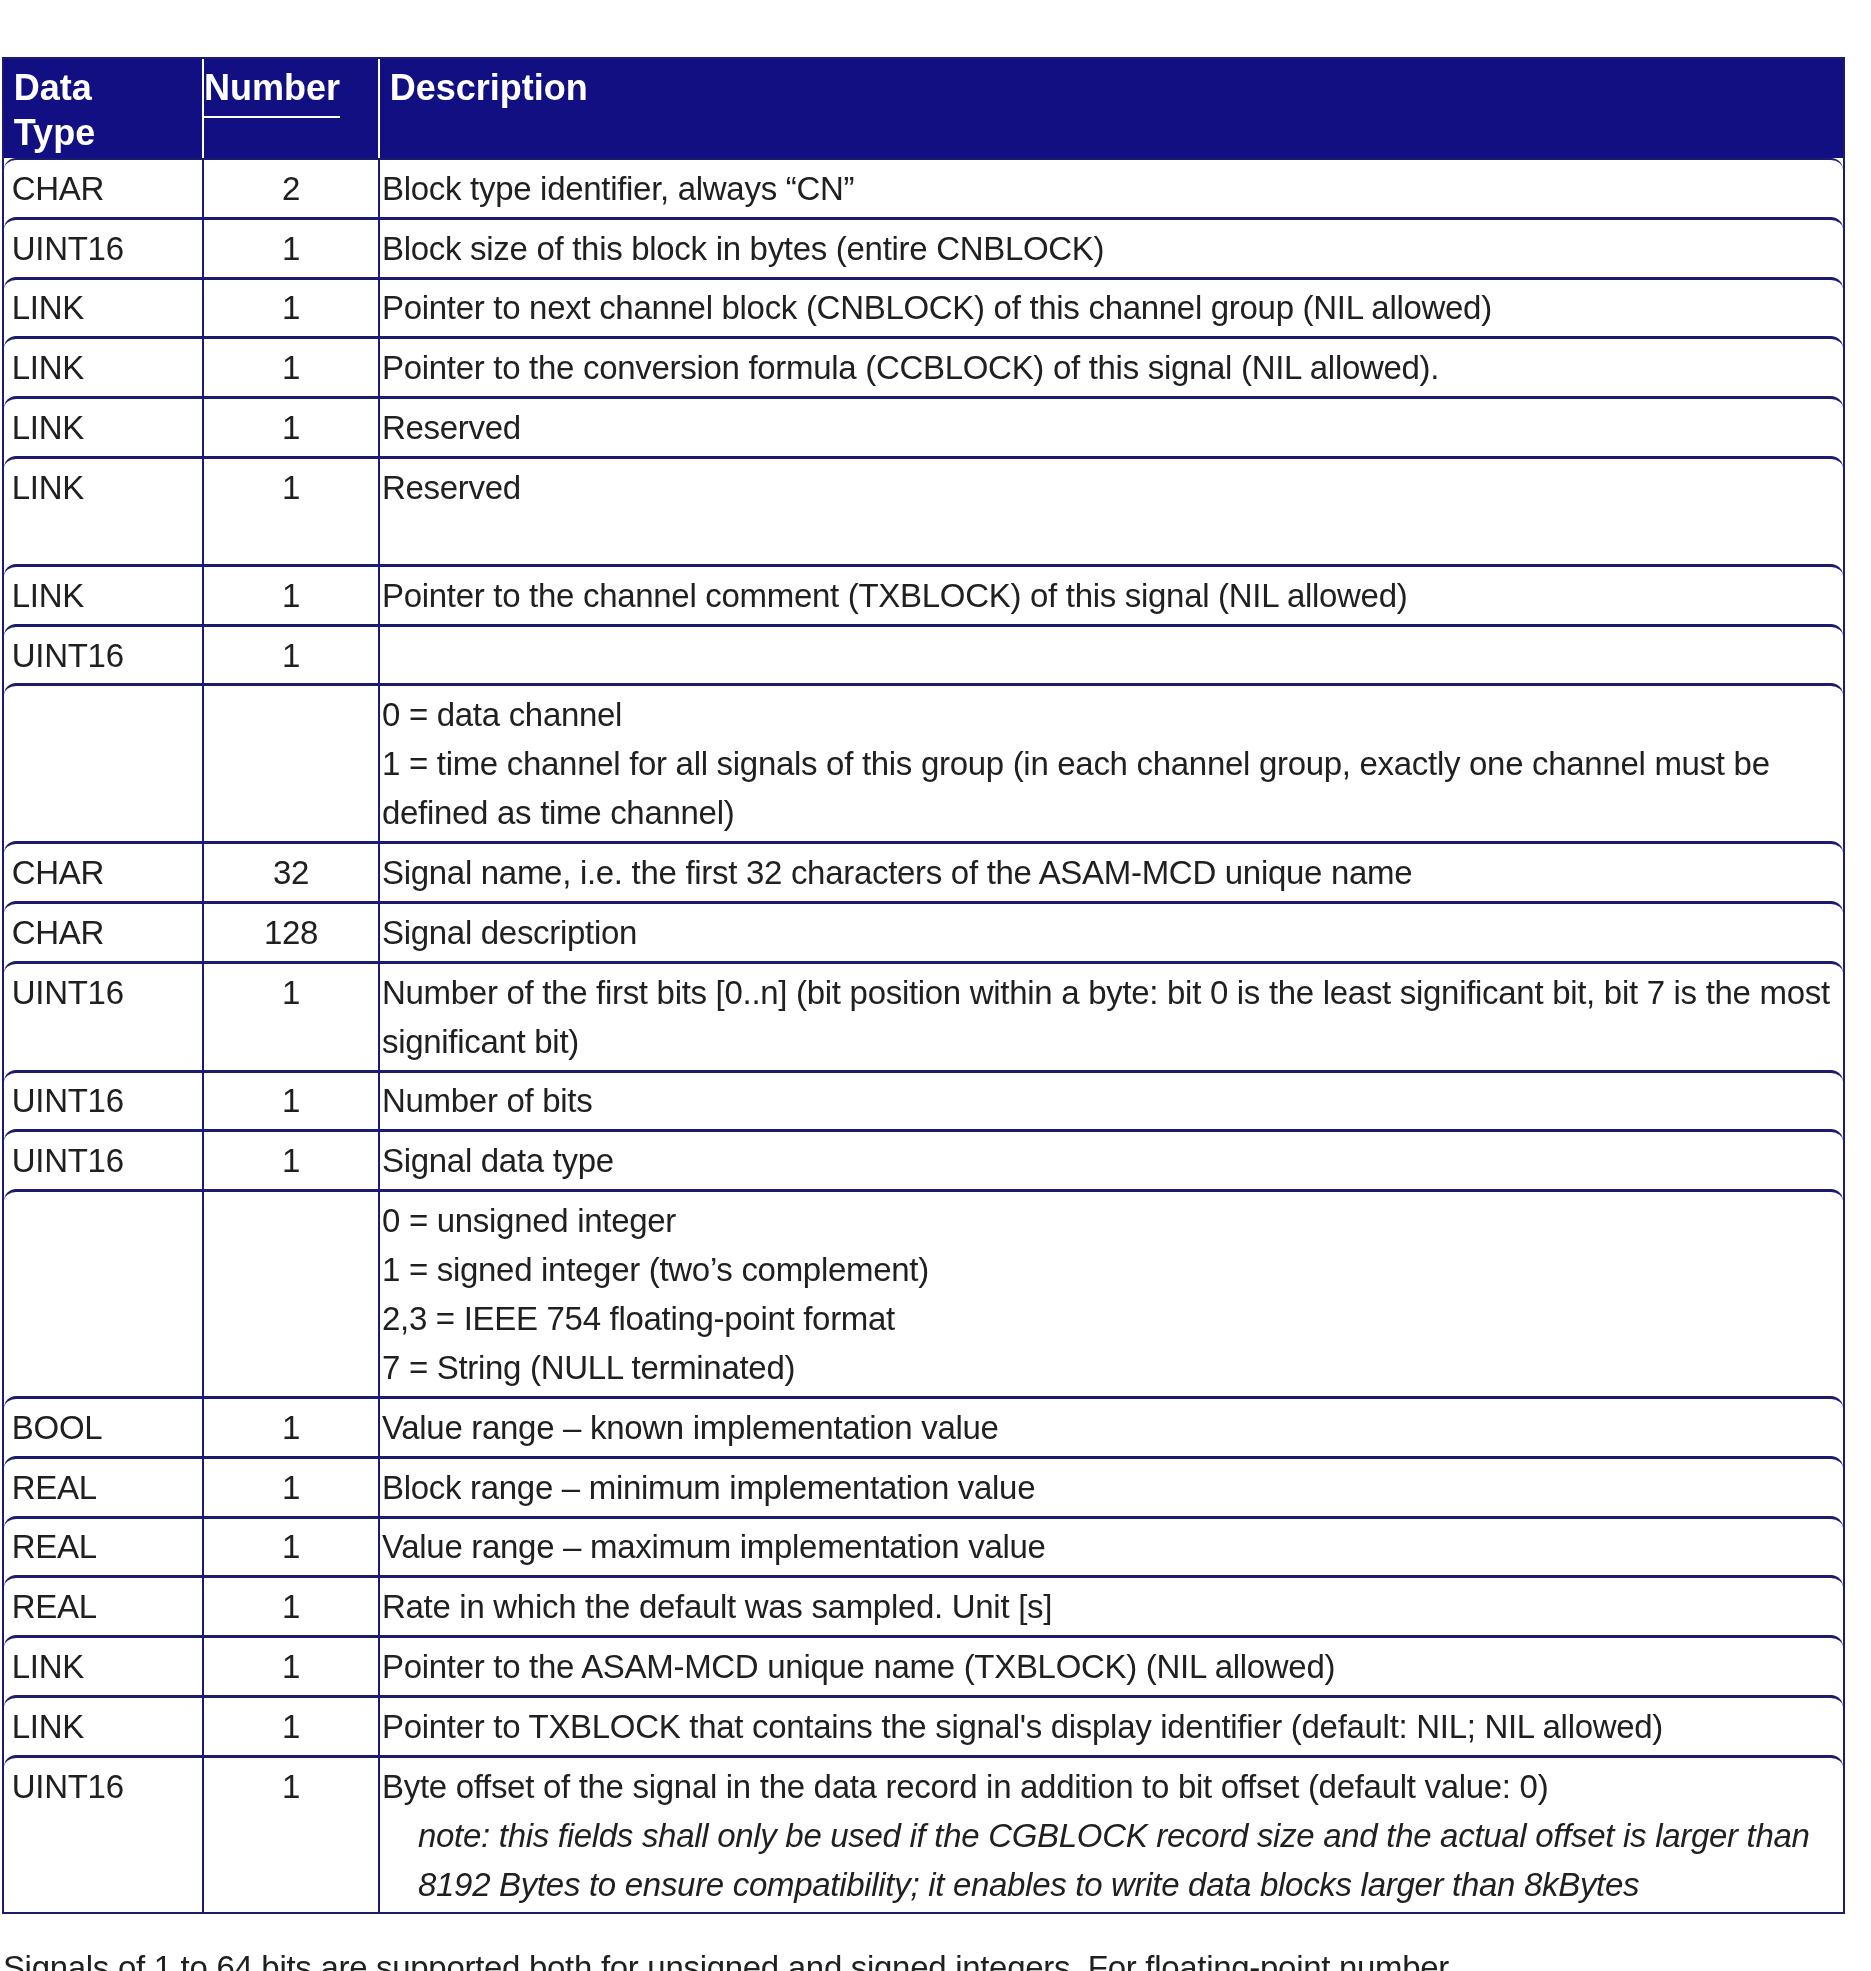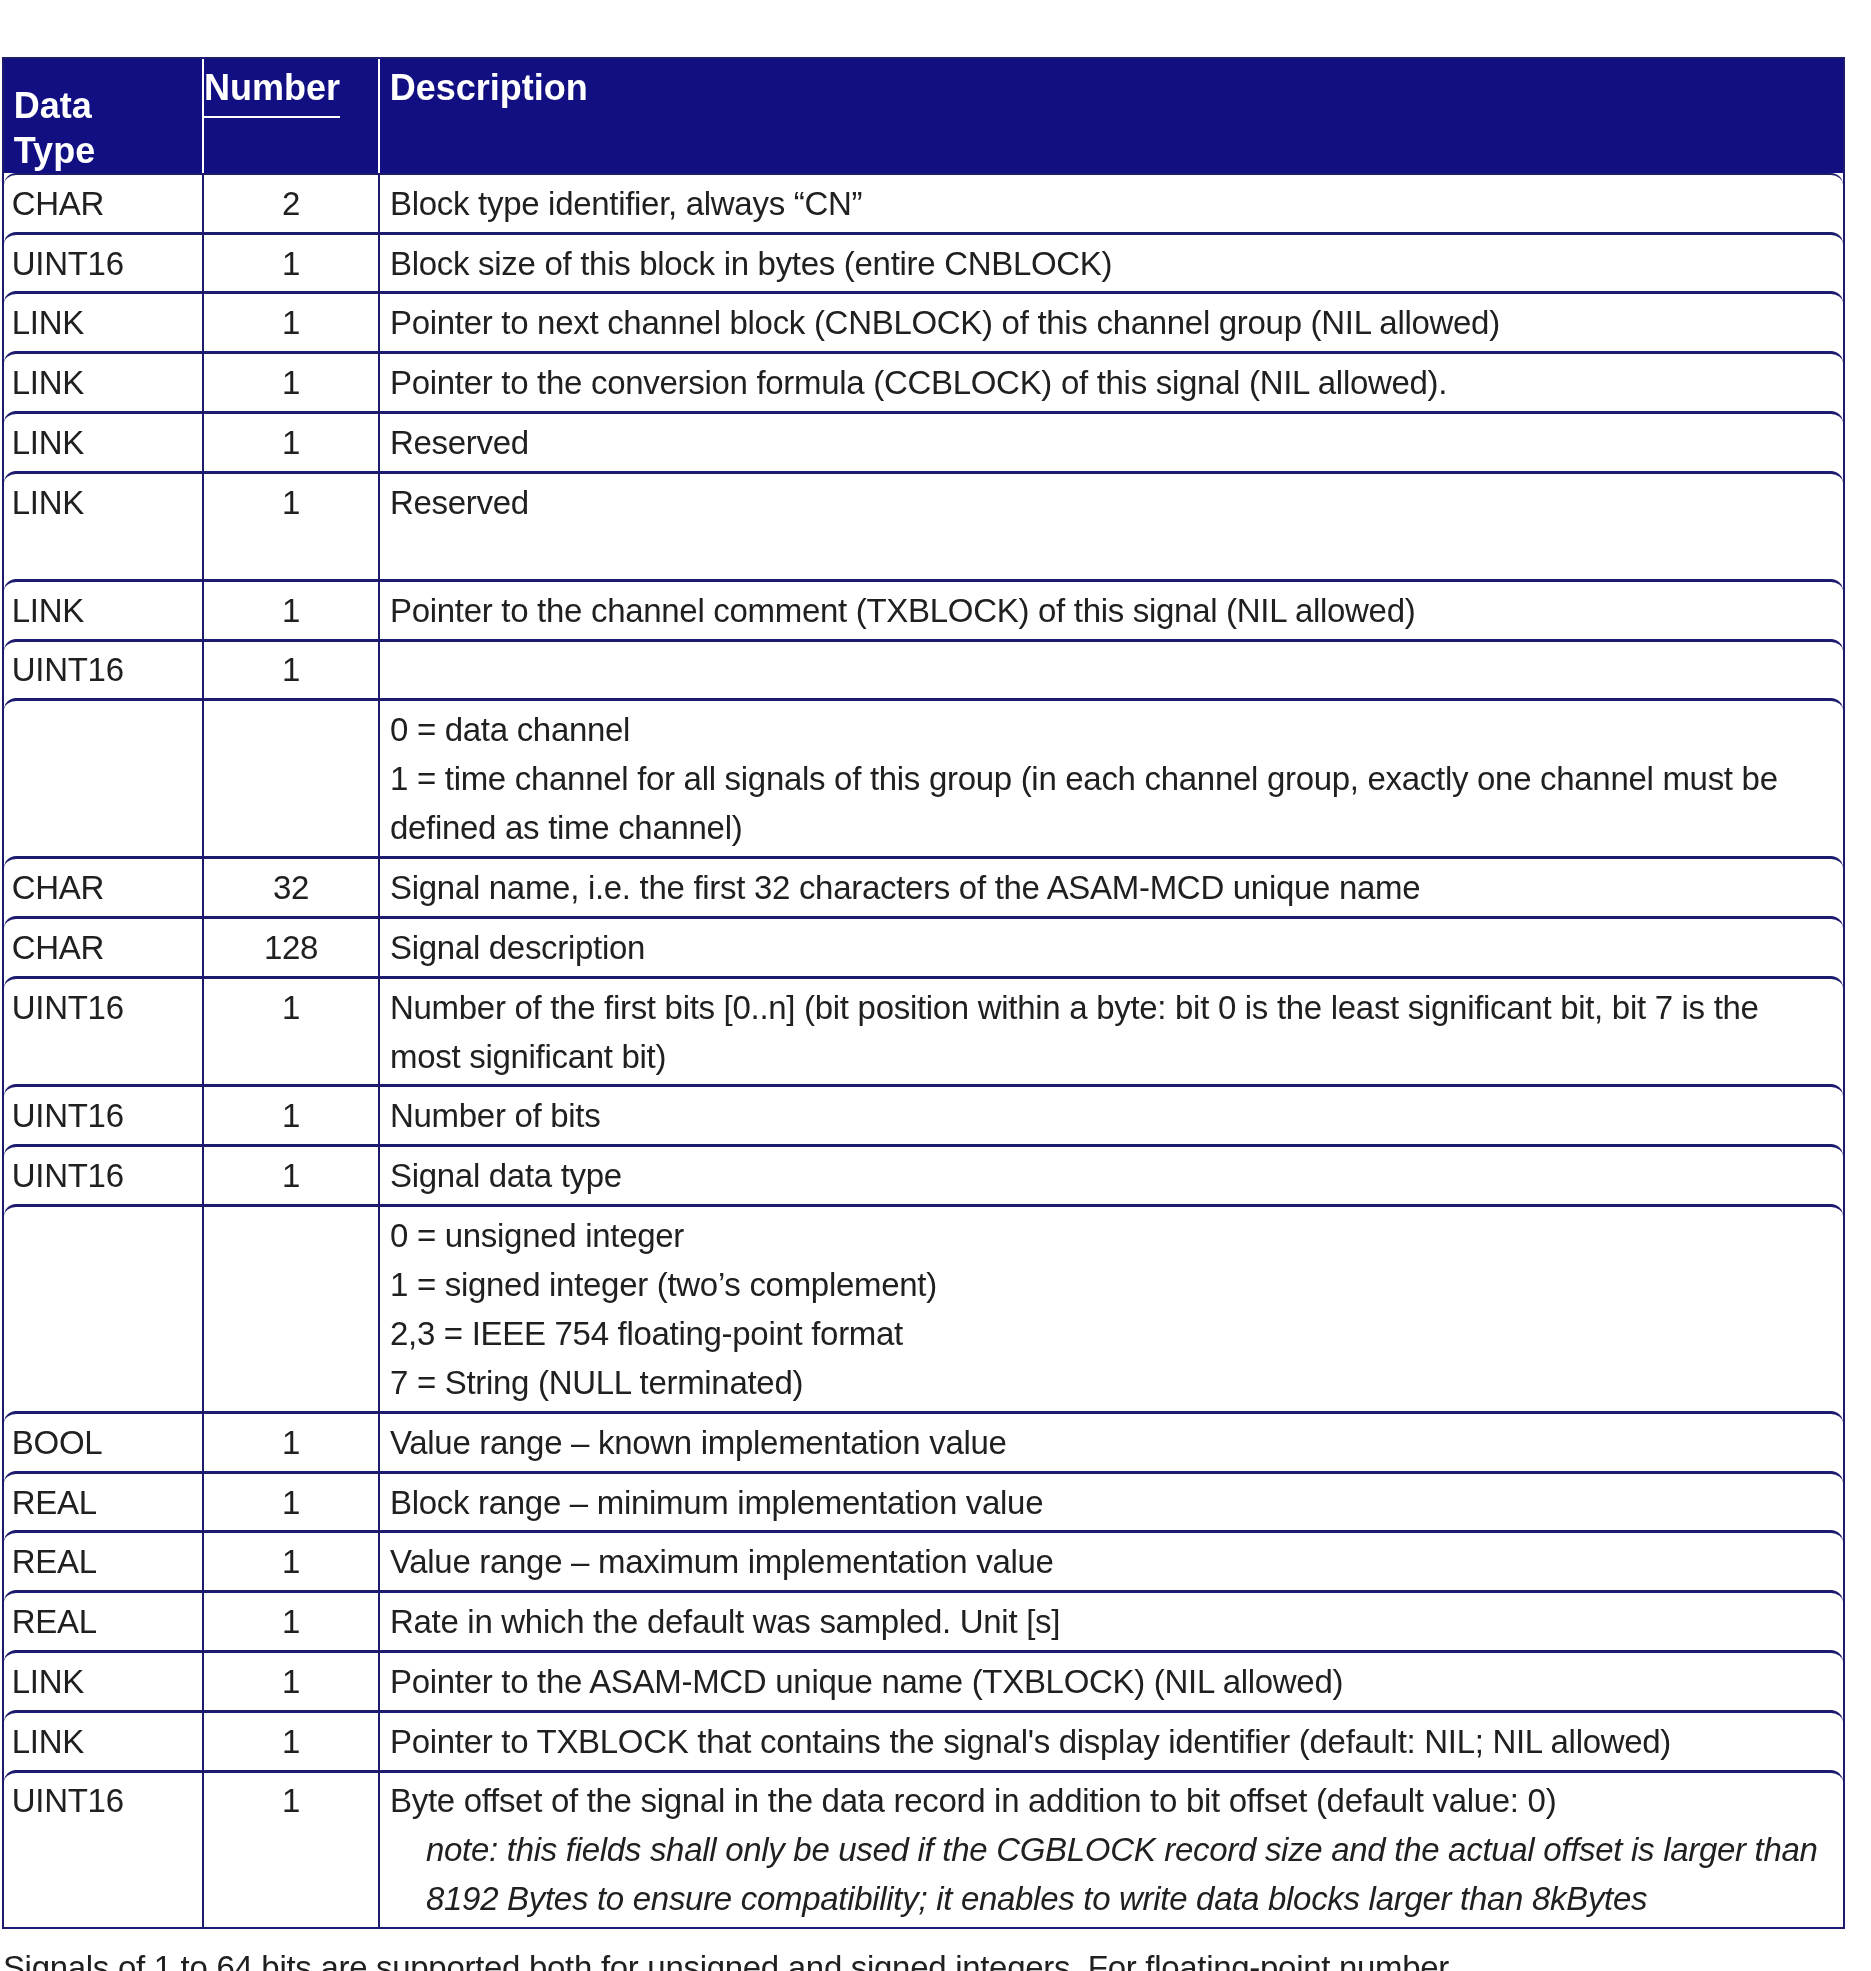--- a/index.html
+++ b/index.html
@@ -29,21 +29,21 @@
     font-weight:bold;
     font-size:36px;
     min-height:99px;
   }
   .thead .hcell{
     border-right:2.9px solid #ffffff;
     padding:5.9px 0 0 9.8px;
     line-height:45px;
   }
   .thead .hcell:last-child{border-right:none;}
-  .h-datatype span{display:block;width:127px;margin-top:18px;}
+  .h-datatype span{display:block;width:127px;}
   .h-number{
     padding:0 !important;
     display:flex;flex-direction:row;align-items:stretch;
   }
   .h-number .num-label{
     border-bottom:2.9px solid #ffffff;
     height:57px;
     display:flex;align-items:center;justify-content:center;
   }
   .h-number .num-fill{flex:1;}
@@ -58,21 +58,21 @@
   }
   .cell.c-type{
     padding-left:7.8px;
     border-right:2px solid #1c1b6e;
   }
   .cell.c-num{
     text-align:center;
     border-right:2.9px solid #1c1b6e;
   }
   .cell.c-desc{
-    padding-left:10px;
+    padding-left:2px;
     padding-right:9.8px;
   }
   .cell.c-desc p{margin:0;padding:0;}
   .cell.c-desc p.it{font-style:italic;margin-left:36px;}
   .row-tall{min-height:105px;}
   
   .footer-text{
     position:absolute;
     left:2.9px; top:1943px;
     width:1843px;

